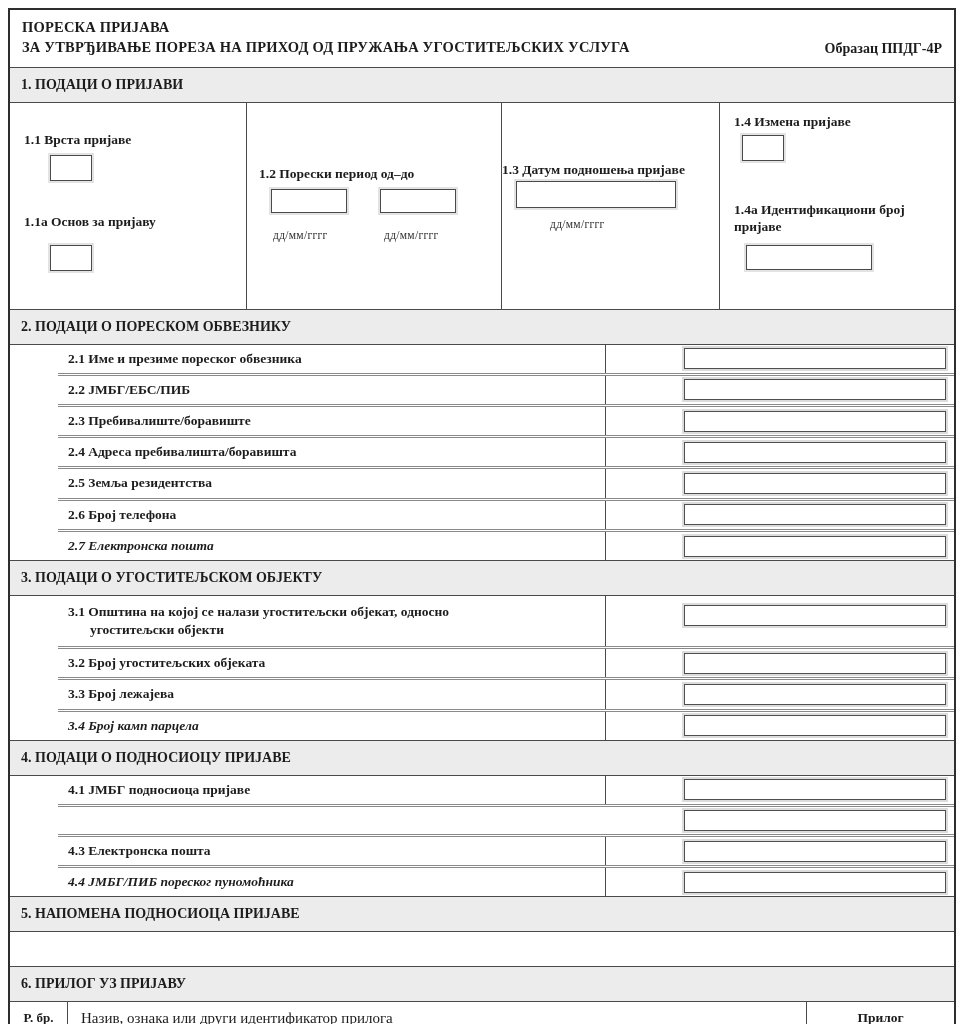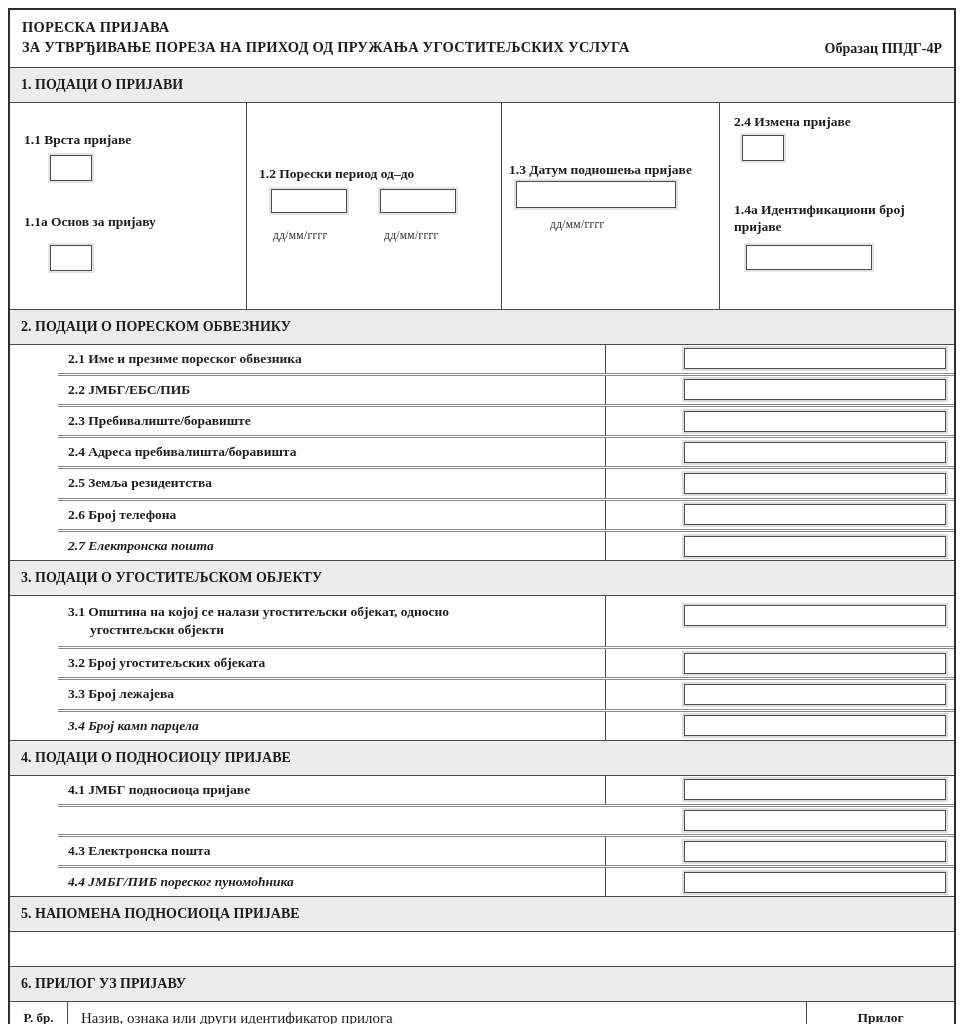--- a/index.html
+++ b/index.html
@@ -31,21 +31,21 @@
   .f11-box   { position: absolute; left: 40px; top: 52px; }
   .f11a-label{ position: absolute; left: 14px; top: 110px; }
   .f11a-box  { position: absolute; left: 40px; top: 142px; }
 
   .f12-label { position: absolute; left: 12px; top: 62px; }
   .f12-box1  { position: absolute; left: 24px; top: 86px; }
   .f12-box2  { position: absolute; left: 133px; top: 86px; }
   .f12-hint1 { position: absolute; left: 26px; top: 126px; }
   .f12-hint2 { position: absolute; left: 137px; top: 126px; }
 
-  .f13-label { position: absolute; left: 7px; top: 58px; text-align: center; }
+  .f13-label { position: absolute; left: 0; top: 58px; text-align: center; }
   .f13-box   { position: absolute; left: 14px; top: 78px; width: 160px; height: 27px; }
   .f13-hint  { position: absolute; left: 48px; top: 115px; }
 
   .f14-label { position: absolute; left: 14px; top: 10px; }
   .f14-box   { position: absolute; left: 22px; top: 32px; }
   .f14a-label{ position: absolute; left: 14px; top: 98px; width: 205px; }
   .f14a-box  { position: absolute; left: 26px; top: 142px; width: 126px; height: 25px; }
 
   
   .frow { display: flex; align-items: stretch; background: #fff; border-bottom: 3px double #8a8a8a; margin-left: 48px; }
@@ -92,21 +92,21 @@
       <div class="box box-m f12-box2"></div>
       <div class="hint f12-hint1">дд/мм/гггг</div>
       <div class="hint f12-hint2">дд/мм/гггг</div>
     </div>
     <div class="s1col s1c3">
       <div class="lbl f13-label">1.3 Датум подношења пријаве</div>
       <div class="box f13-box"></div>
       <div class="hint f13-hint">дд/мм/гггг</div>
     </div>
     <div class="s1col s1c4">
-      <div class="lbl f14-label">2.4 Измена пријаве</div>
+      <div class="lbl f14-label">1.4 Измена пријаве</div>
       <div class="box box-s f14-box"></div>
       <div class="lbl f14a-label">1.4а Идентификациони број пријаве</div>
       <div class="box f14a-box"></div>
     </div>
   </div>
 
   <div class="section-head">2. ПОДАЦИ О ПОРЕСКОМ ОБВЕЗНИКУ</div>
   <div>
     <div class="frow">
       <div class="frow-label">2.1 Име и презиме пореског обвезника</div>

